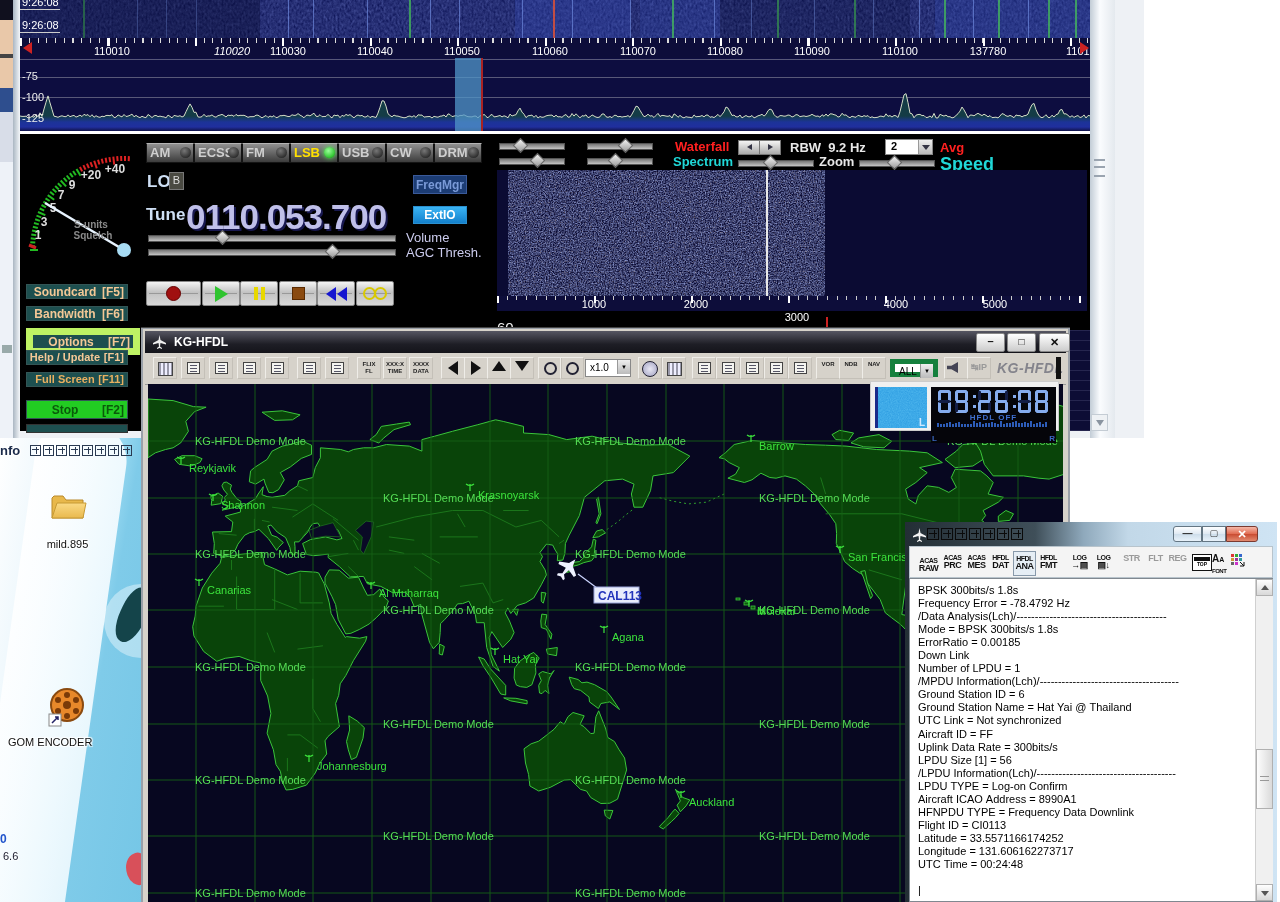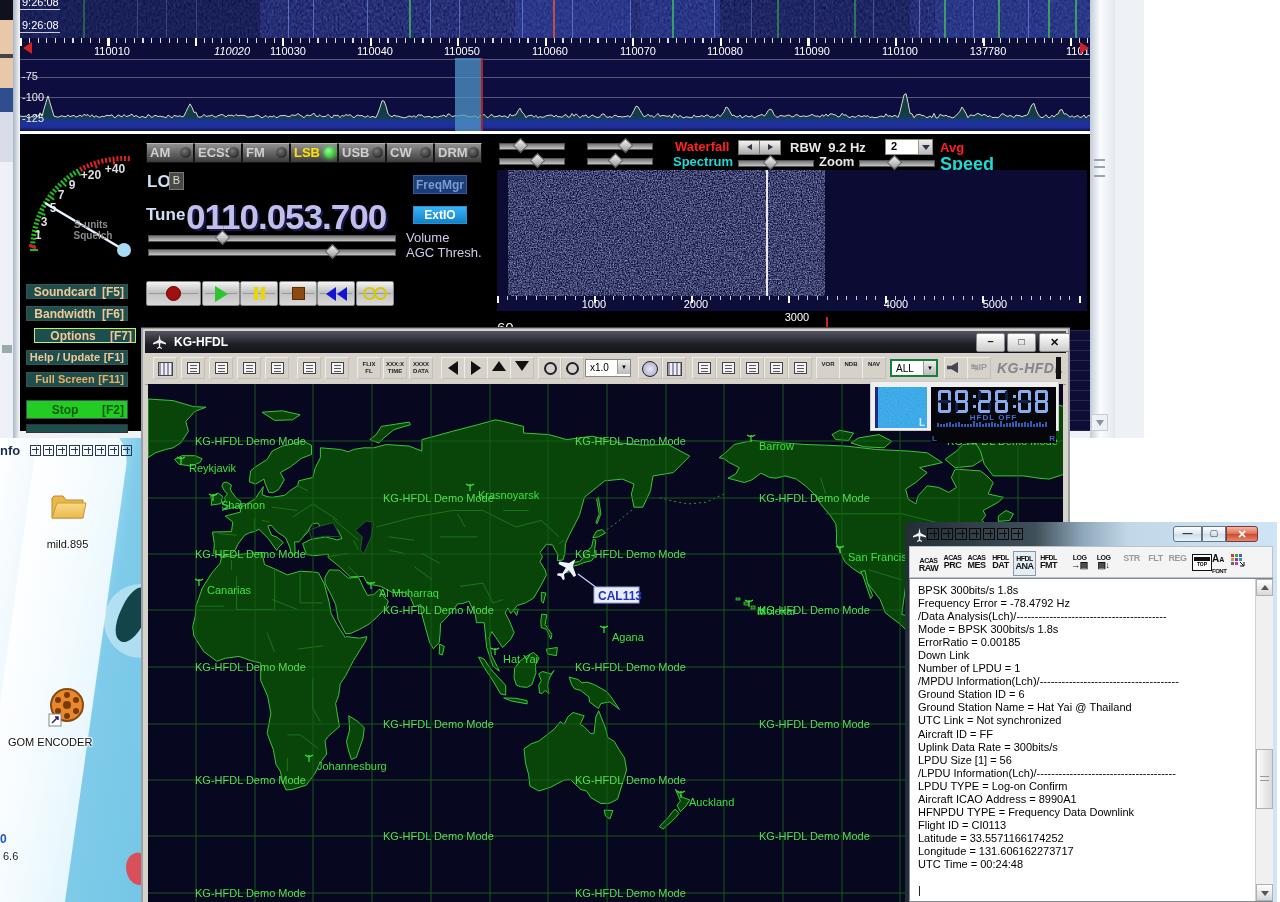--- a/index.html
+++ b/index.html
@@ -205,21 +205,21 @@
         <text x="68" y="99" text-anchor="middle" font-size="10" font-weight="bold" fill="#8a8a8a">Squelch</text>
       </svg>
   <div class="abs" style="left:6px;top:284px;width:100px;height:13px;background:#1d4f4f;border:1px solid #355;white-space:nowrap;">
         <span class="abs" style="left:0;right:24px;top:0px;text-align:center;font-size:12px;font-weight:bold;color:#f4c896;">Soundcard</span>
         <span class="abs" style="right:3px;top:0px;font-size:12px;font-weight:bold;color:#f4c896;">[F5]</span>
       </div>
   <div class="abs" style="left:6px;top:306px;width:100px;height:13px;background:#1d4f4f;border:1px solid #355;white-space:nowrap;">
         <span class="abs" style="left:0;right:24px;top:0px;text-align:center;font-size:12px;font-weight:bold;color:#f4c896;">Bandwidth</span>
         <span class="abs" style="right:3px;top:0px;font-size:12px;font-weight:bold;color:#f4c896;">[F6]</span>
       </div>
-  <div class="abs" style="left:6px;top:328px;width:100px;height:13px;background:#1d4f4f;border:1px solid #bef264;white-space:nowrap;margin-left:8px;">
+  <div class="abs" style="left:6px;top:328px;width:100px;height:13px;background:#1d4f4f;border:7px solid #bef264;white-space:nowrap;">
         <span class="abs" style="left:0;right:24px;top:0px;text-align:center;font-size:12px;font-weight:bold;color:#f4c896;">Options</span>
         <span class="abs" style="right:3px;top:0px;font-size:12px;font-weight:bold;color:#f4c896;">[F7]</span>
       </div>
   <div class="abs" style="left:6px;top:350px;width:100px;height:13px;background:#1d4f4f;border:1px solid #355;white-space:nowrap;">
         <span class="abs" style="left:0;right:24px;top:0px;text-align:center;font-size:11px;font-weight:bold;color:#f4c896;">Help / Update</span>
         <span class="abs" style="right:3px;top:0px;font-size:11px;font-weight:bold;color:#f4c896;">[F1]</span>
       </div>
   <div class="abs" style="left:6px;top:372px;width:100px;height:13px;background:#1d4f4f;border:1px solid #355;white-space:nowrap;">
         <span class="abs" style="left:0;right:24px;top:0px;text-align:center;font-size:11px;font-weight:bold;color:#e8b060;">Full Screen</span>
         <span class="abs" style="right:3px;top:0px;font-size:11px;font-weight:bold;color:#e8b060;">[F11]</span>
@@ -501,21 +501,21 @@
   </div>
 <div class="abs" style="left:816px;top:357px;width:24px;height:22px;border:1px solid #c4c0b8;border-top-color:#efede8;border-left-color:#efede8;box-sizing:border-box;">
     <div style="font-size:6px;font-weight:bold;text-align:center;line-height:1.15;margin-top:3px;color:#222;">VOR</div>
   </div>
 <div class="abs" style="left:839px;top:357px;width:24px;height:22px;border:1px solid #c4c0b8;border-top-color:#efede8;border-left-color:#efede8;box-sizing:border-box;">
     <div style="font-size:6px;font-weight:bold;text-align:center;line-height:1.15;margin-top:3px;color:#222;">NDB</div>
   </div>
 <div class="abs" style="left:862px;top:357px;width:24px;height:22px;border:1px solid #c4c0b8;border-top-color:#efede8;border-left-color:#efede8;box-sizing:border-box;">
     <div style="font-size:6px;font-weight:bold;text-align:center;line-height:1.15;margin-top:3px;color:#222;">NAV</div>
   </div>
-<div class="abs" style="left:890px;top:359px;width:48px;height:18px;background:#fff;border:2px solid #15803d;font-size:10px;padding:2px 0 0 4px;box-sizing:border-box;">ALL<span style="float:right;width:12px;height:14px;background:linear-gradient(#eee,#bbb);border-left:1px solid #999;margin-top:-2px;text-align:center;font-size:6px;line-height:14px;">▼</span></div>
+<div class="abs" style="left:890px;top:359px;width:48px;height:18px;background:#fff;border:5px solid #15803d;font-size:10px;padding:2px 0 0 4px;box-sizing:border-box;">ALL<span style="float:right;width:12px;height:14px;background:linear-gradient(#eee,#bbb);border-left:1px solid #999;margin-top:-2px;text-align:center;font-size:6px;line-height:14px;">▼</span></div>
 <div class="abs" style="left:944px;top:357px;width:24px;height:22px;border:1px solid #c4c0b8;border-top-color:#efede8;border-left-color:#efede8;box-sizing:border-box;">
     <div style="margin:4px 2px;width:11px;height:11px;background:#445;clip-path:polygon(0 35%,40% 35%,100% 0,100% 100%,40% 65%,0 65%)"></div>
   </div>
 <div class="abs" style="left:967px;top:357px;width:24px;height:22px;border:1px solid #c4c0b8;border-top-color:#efede8;border-left-color:#efede8;box-sizing:border-box;">
     <div style="font-size:9px;font-weight:bold;color:#999;text-align:center;margin-top:4px;">↹IP</div>
   </div>
 <div class="abs" style="left:997px;top:360px;font-size:14px;font-weight:bold;font-style:italic;color:#84848c;letter-spacing:0.5px;">KG-HFDL</div>
 <div class="abs" style="left:1056px;top:357px;width:5px;height:22px;background:#111;"></div>
 <div class="abs" style="left:148px;top:384px;width:915px;height:518px;background:#070720;overflow:hidden;">
 <svg width="915" height="518" style="position:absolute;left:0;top:0">

